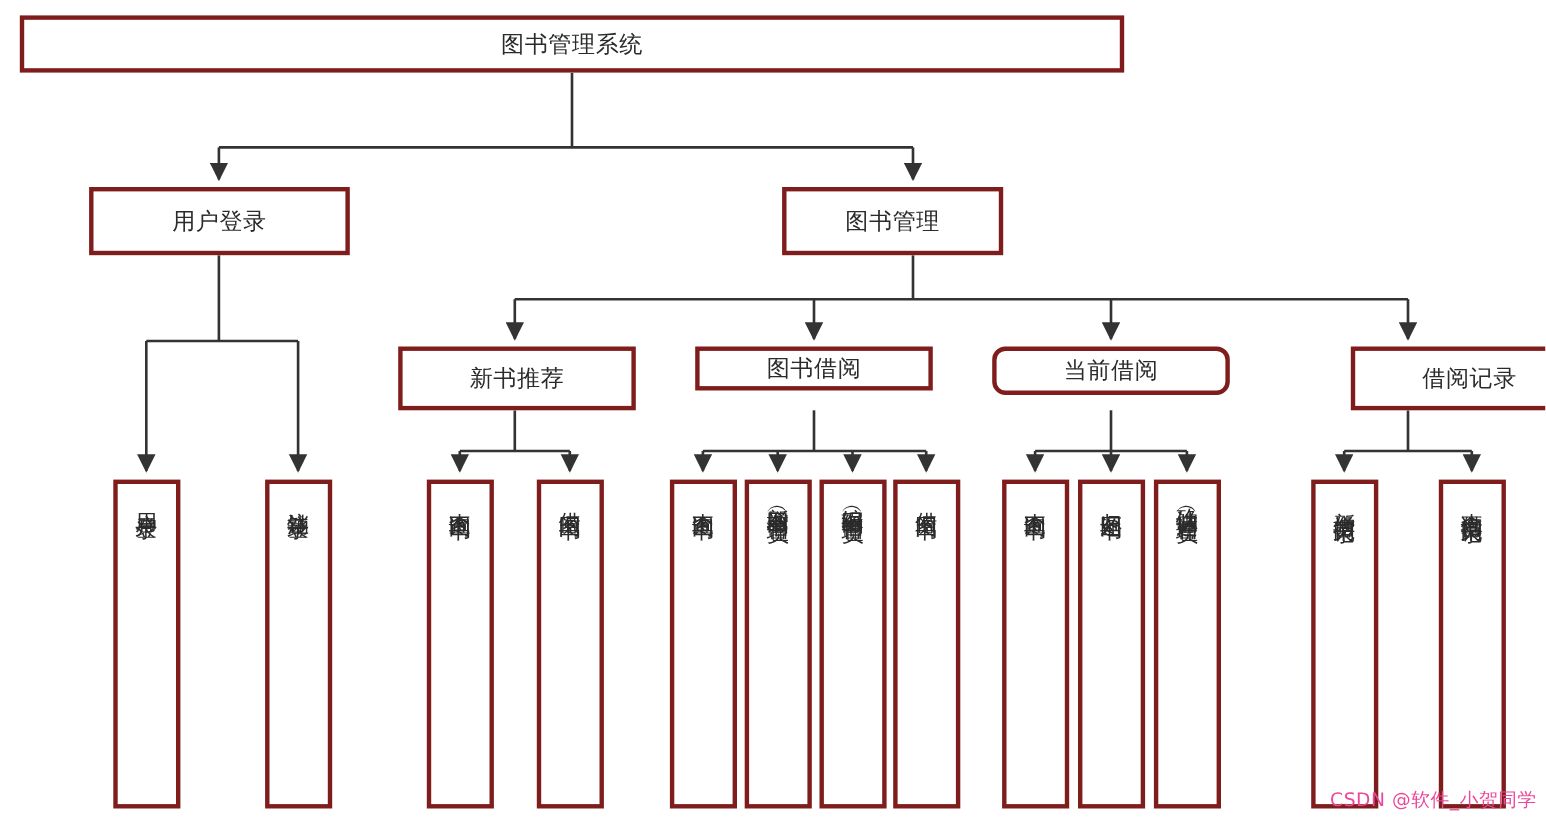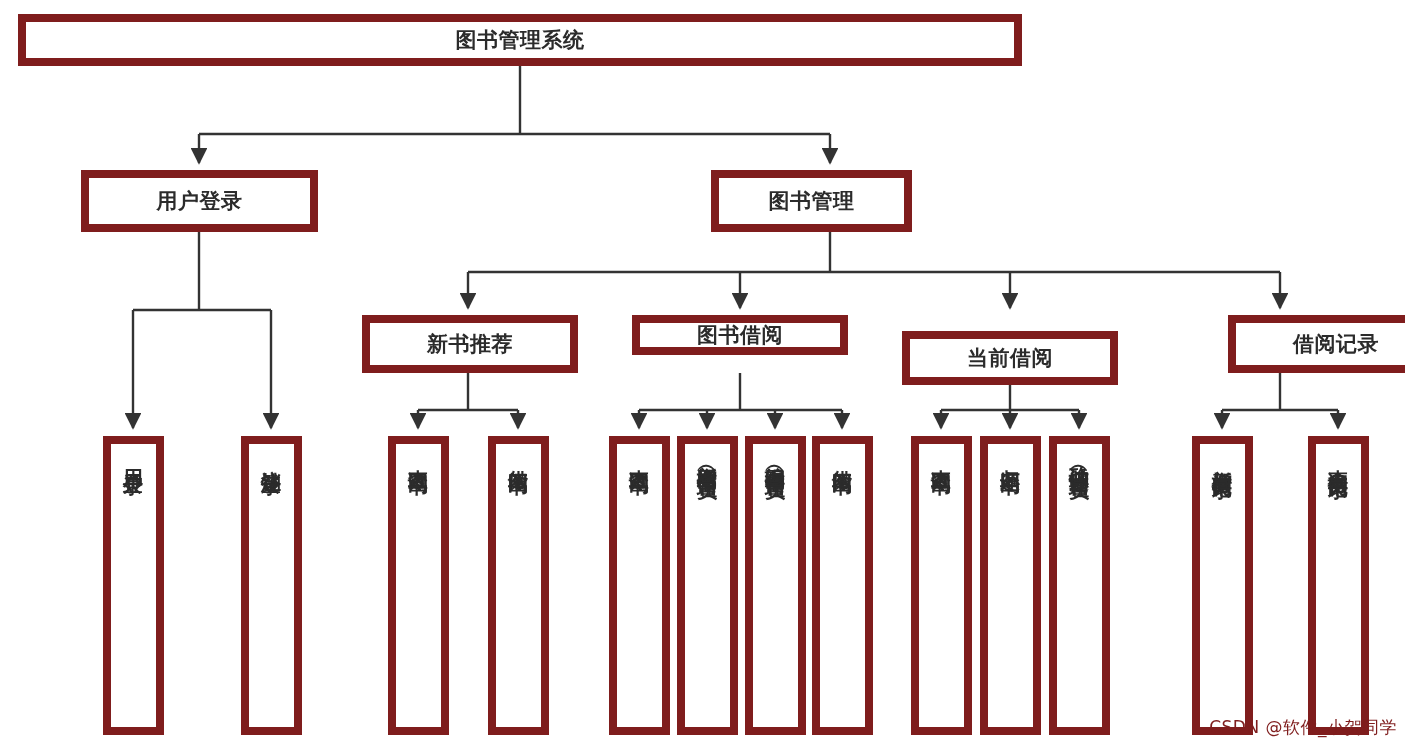--- a/index.html
+++ b/index.html
@@ -21,27 +21,26 @@
   #diagram-svg {
     position: absolute;
     left: 0;
     top: 0;
     width: 1405px;
     height: 747px;
   }
   .node {
     position: absolute;
     box-sizing: border-box;
-    border: 8px solid #7f1d1d;
+    border: 4px solid #7f1d1d;
     background: #ffffff;
     display: flex;
     align-items: center;
     justify-content: center;
     z-index: 2;
-    font-weight: bold;
   }
   .node-label {
     color: #2b2b2b;
     font-size: 21px;
     line-height: 1.18;
     letter-spacing: 0.5px;
     white-space: nowrap;
     text-align: center;
   }
   .node.vertical .node-label {
@@ -57,21 +56,21 @@
     justify-content: center;
     padding-top: 10px;
   }
   .node.vertical.tall-text {
     padding-top: 6px;
   }
   .watermark {
     position: absolute;
     right: 8px;
     bottom: 8px;
-    color: #7f1d1d;
+    color: #ec4899;
     font-size: 17px;
     letter-spacing: 0.5px;
     white-space: nowrap;
     z-index: 3;
     user-select: none;
   }
 </style>
 </head>
 <body>
 
@@ -138,21 +137,21 @@
   <div class="node" style="left:711px; top:170px; width:201px; height:62px;">
     <span class="node-label">图书管理</span>
   </div>
 
   <div class="node" style="left:362px; top:315px; width:216px; height:58px;">
     <span class="node-label">新书推荐</span>
   </div>
   <div class="node" style="left:632px; top:315px; width:216px; height:40px;">
     <span class="node-label">图书借阅</span>
   </div>
-  <div class="node" style="left:902px; top:331px; width:216px; height:54px;">
+  <div class="node" style="left:902px; top:315px; width:216px; height:44px;border-radius:12px;">
     <span class="node-label">当前借阅</span>
   </div>
   <div class="node" style="left:1228px; top:315px; width:216px; height:58px;">
     <span class="node-label">借阅记录</span>
   </div>
 
   <div class="node vertical" style="left:103px; top:436px; width:61px; height:299px;">
     <span class="node-label">用户登录</span>
   </div>
   <div class="node vertical" style="left:241px; top:436px; width:61px; height:299px;">

